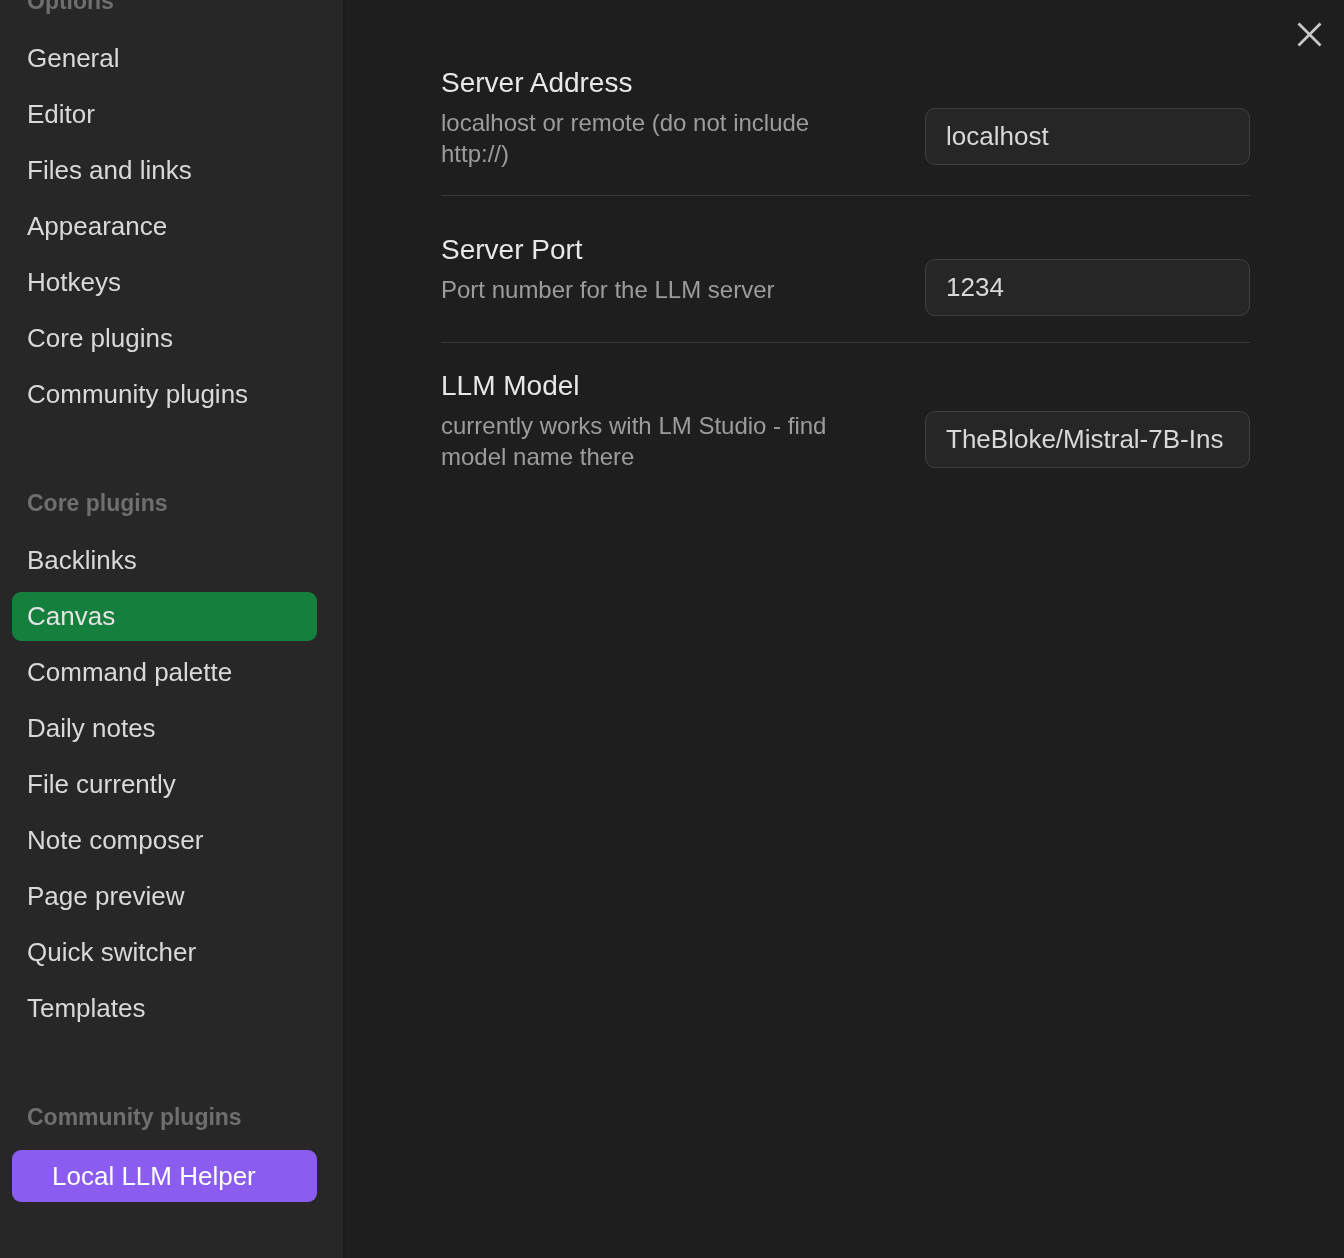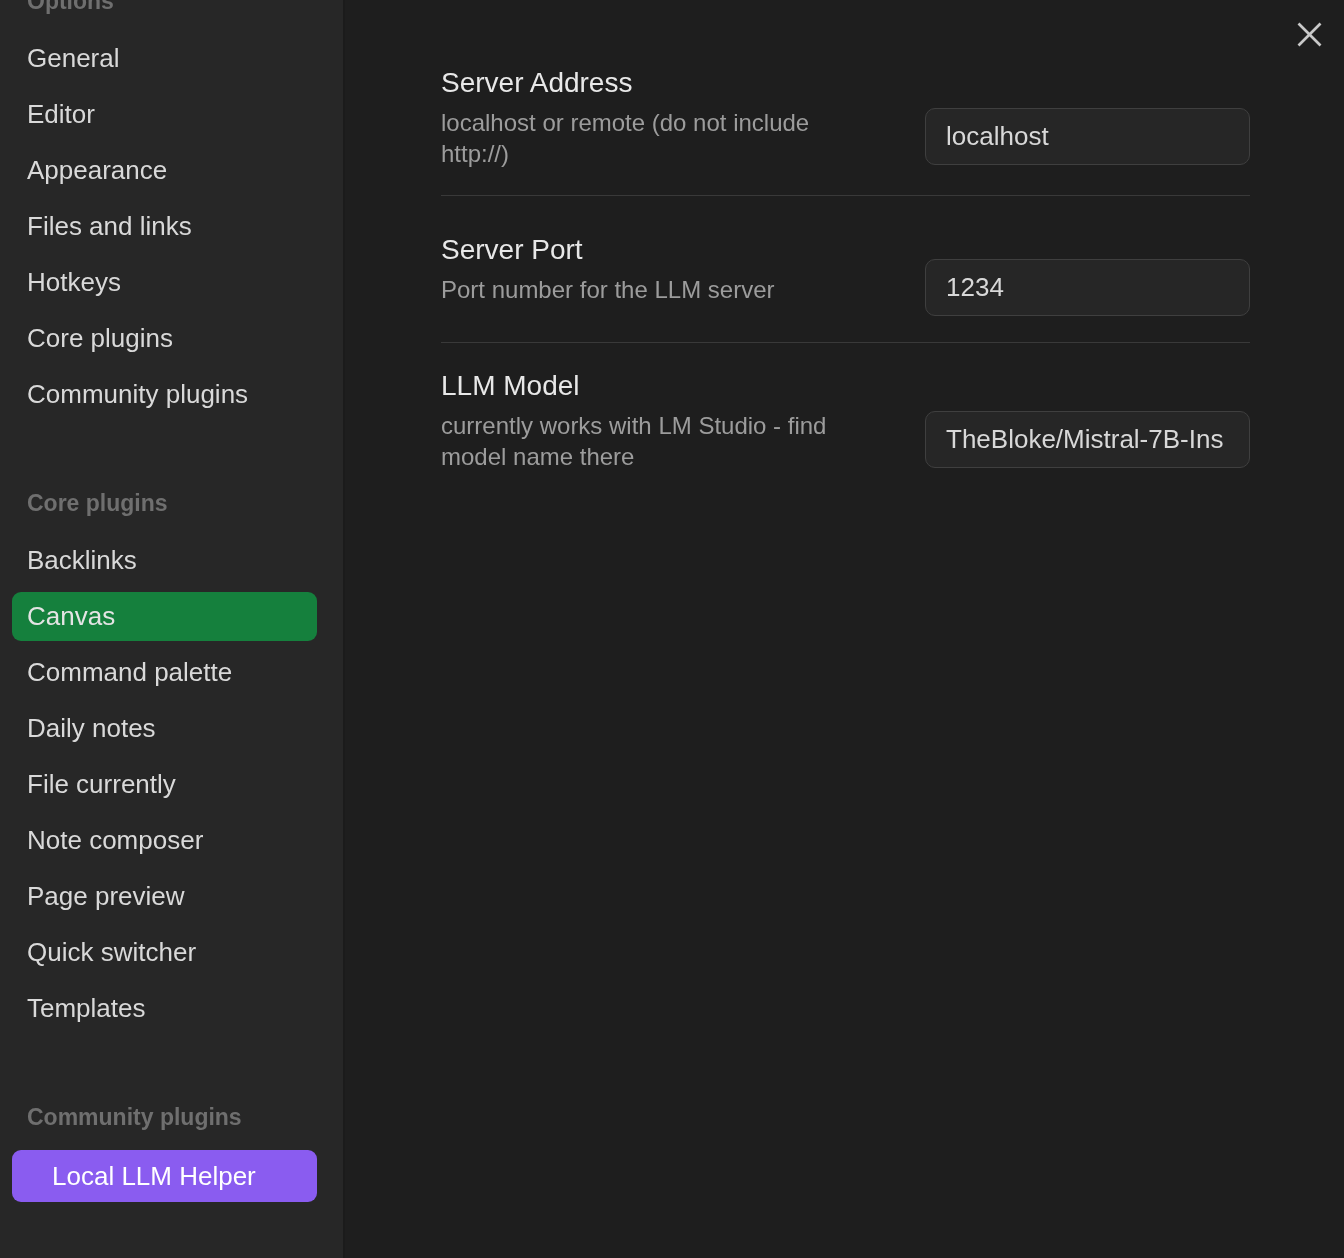--- a/index.html
+++ b/index.html
@@ -77,22 +77,22 @@
 </style>
 </head>
 <body>
 
 <div class="app">
 
   <aside class="sidebar" id="sidebar">
       <div class="nav-heading first">Options</div>
       <div class="nav-item">General</div>
       <div class="nav-item">Editor</div>
+      <div class="nav-item">Files and links</div>
       <div class="nav-item">Appearance</div>
-      <div class="nav-item">Files and links</div>
       <div class="nav-item">Hotkeys</div>
       <div class="nav-item">Core plugins</div>
       <div class="nav-item">Community plugins</div>
       <div class="nav-heading">Core plugins</div>
       <div class="nav-item">Backlinks</div>
       <div class="nav-item selected">Canvas</div>
       <div class="nav-item">Command palette</div>
       <div class="nav-item">Daily notes</div>
       <div class="nav-item">File currently</div>
       <div class="nav-item">Note composer</div>

